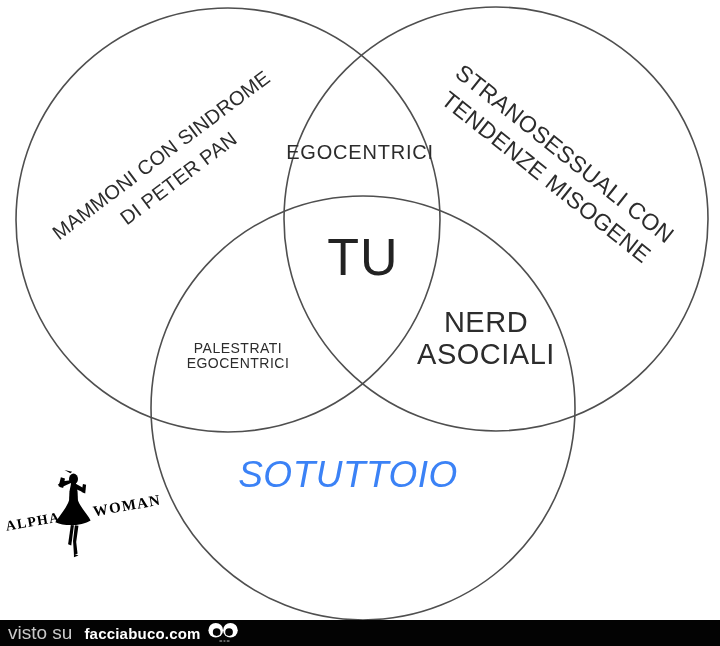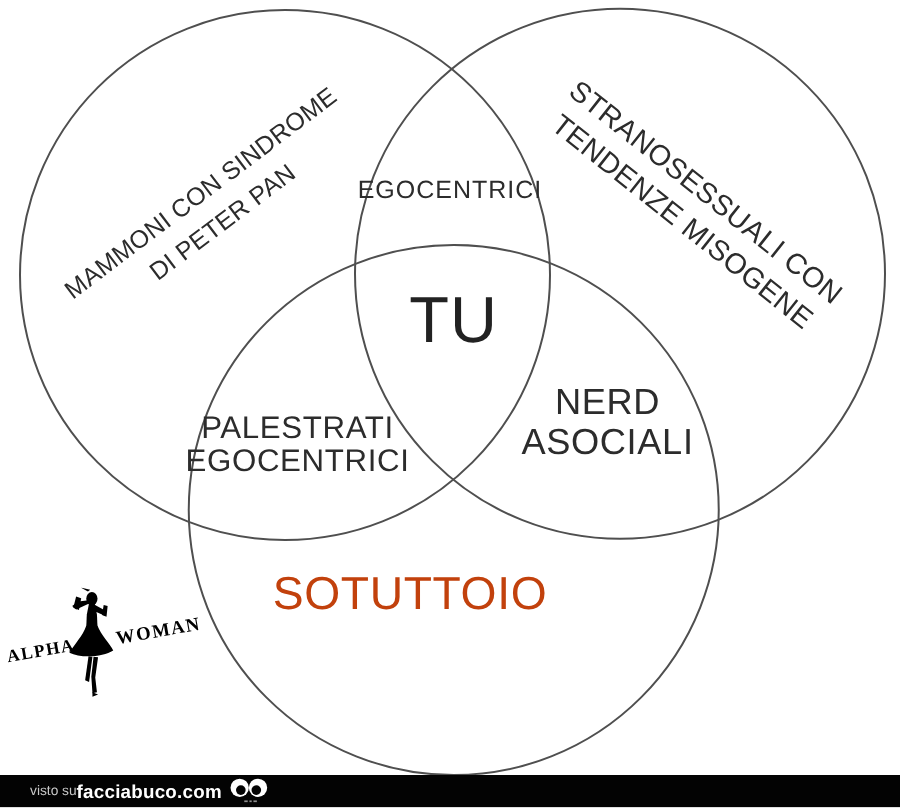--- a/index.html
+++ b/index.html
@@ -59,35 +59,36 @@
   .lbl-tu {
     left: 363px;
     top: 257px;
     font-size: 52px;
     letter-spacing: 1px;
     color: #222222;
   }
   .lbl-palestrati {
     left: 238px;
     top: 356px;
-    font-size: 25px;
+    font-size: 14px;
     line-height: 1.05;
   }
   .lbl-nerd {
     left: 486px;
     top: 339px;
     font-size: 29px;
     line-height: 1.1;
   }
   .lbl-sotuttoio {
-    left: 328px;
+    left: 348px;
     top: 475px;
     font-size: 37px;
     letter-spacing: 0.5px;
-    color: #c2410c;
+    color: #3b82f6;
+    font-style: italic;
   }
   
   .logo {
     position: absolute;
     left: 0;
     top: 455px;
     width: 190px;
     height: 120px;
   }
   .logo-word {
@@ -120,25 +121,26 @@
     position: absolute;
     left: 0;
     right: 0;
     bottom: 0;
     height: 26px;
     background: #030303;
     display: flex;
     align-items: center;
   }
   .footer-visto {
-    margin-left: 24px;
-    font-size: 11px;
+    margin-left: 8px;
+    font-size: 19px;
     color: #c9c9c9;
   }
   .footer-brand {
+    margin-left: 12px;
     font-size: 15px;
     font-weight: bold;
     color: #ffffff;
     letter-spacing: 0.2px;
   }
   .footer-eyes {
     margin-left: 7px;
     display: block;
   }
 </style>

